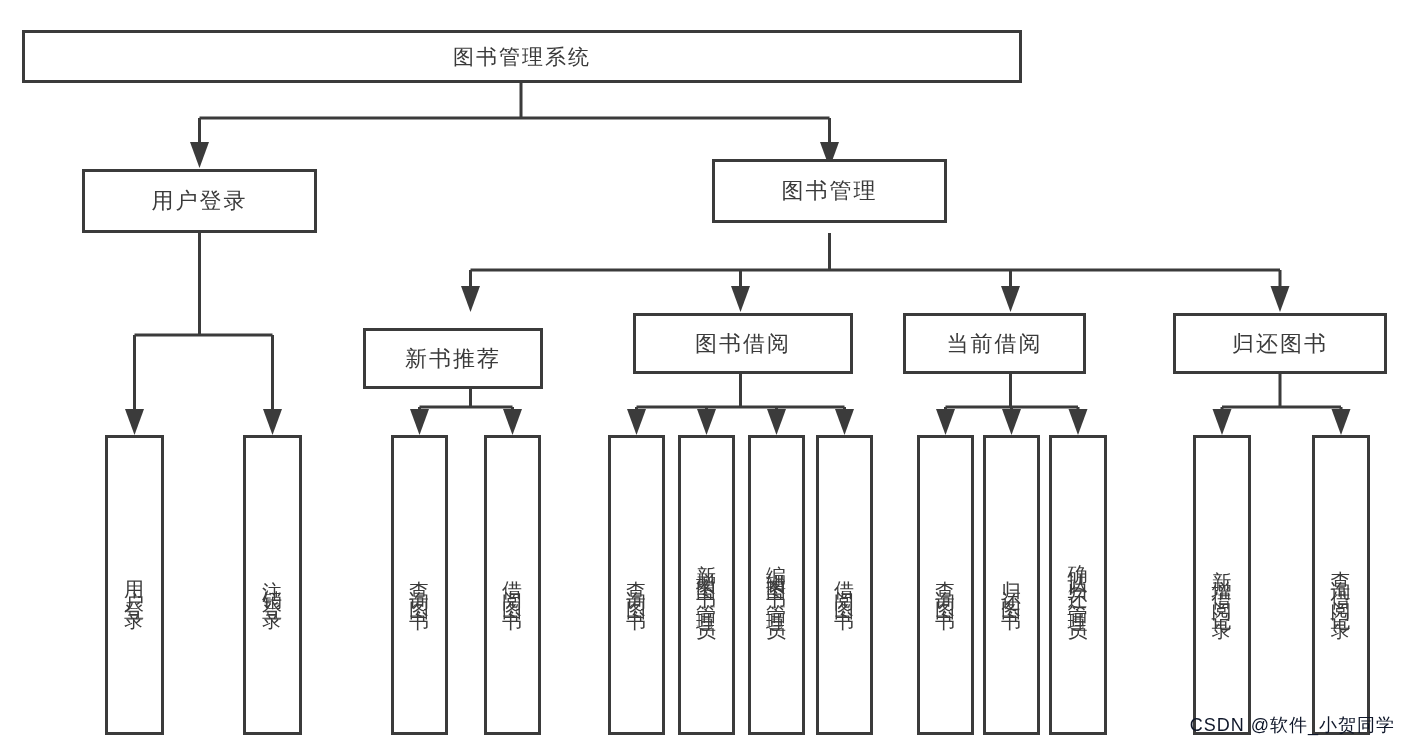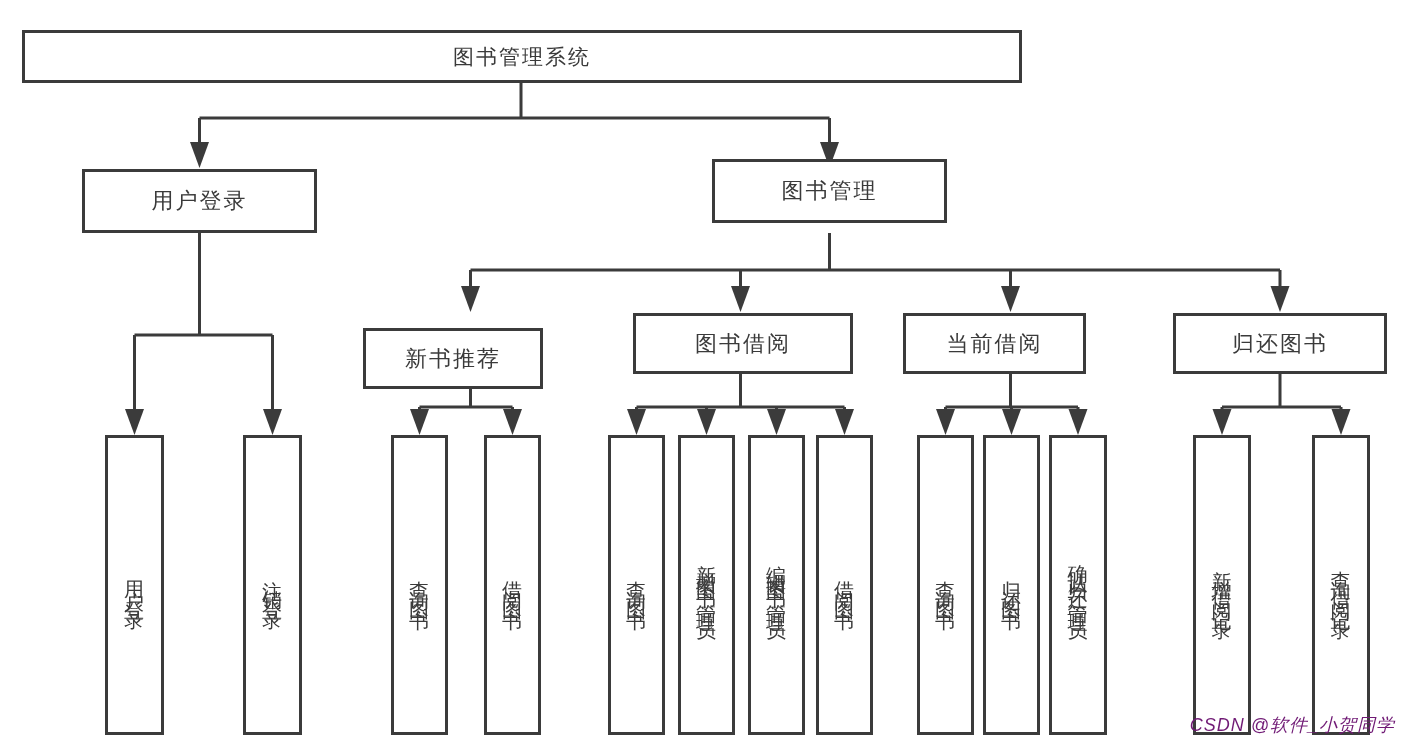--- a/index.html
+++ b/index.html
@@ -47,25 +47,24 @@
     letter-spacing: 10px;
     line-height: 1;
     white-space: normal;
   }
   .node.leaf.long .lbl { letter-spacing: 8px; }
   .watermark {
     position: absolute;
     right: 10px;
     bottom: 10px;
     font-size: 18px;
-    color: #701a75;
+    color: #0f172a;
     letter-spacing: 1px;
     z-index: 3;
     white-space: nowrap;
-    font-style: italic;
   }
 </style>
 </head>
 <body>
 
 <div class="canvas">
 
   <svg class="wires" viewBox="0 0 1405 747" xmlns="http://www.w3.org/2000/svg">
     <g stroke="#3b3b3b" stroke-width="3" fill="none">
 

